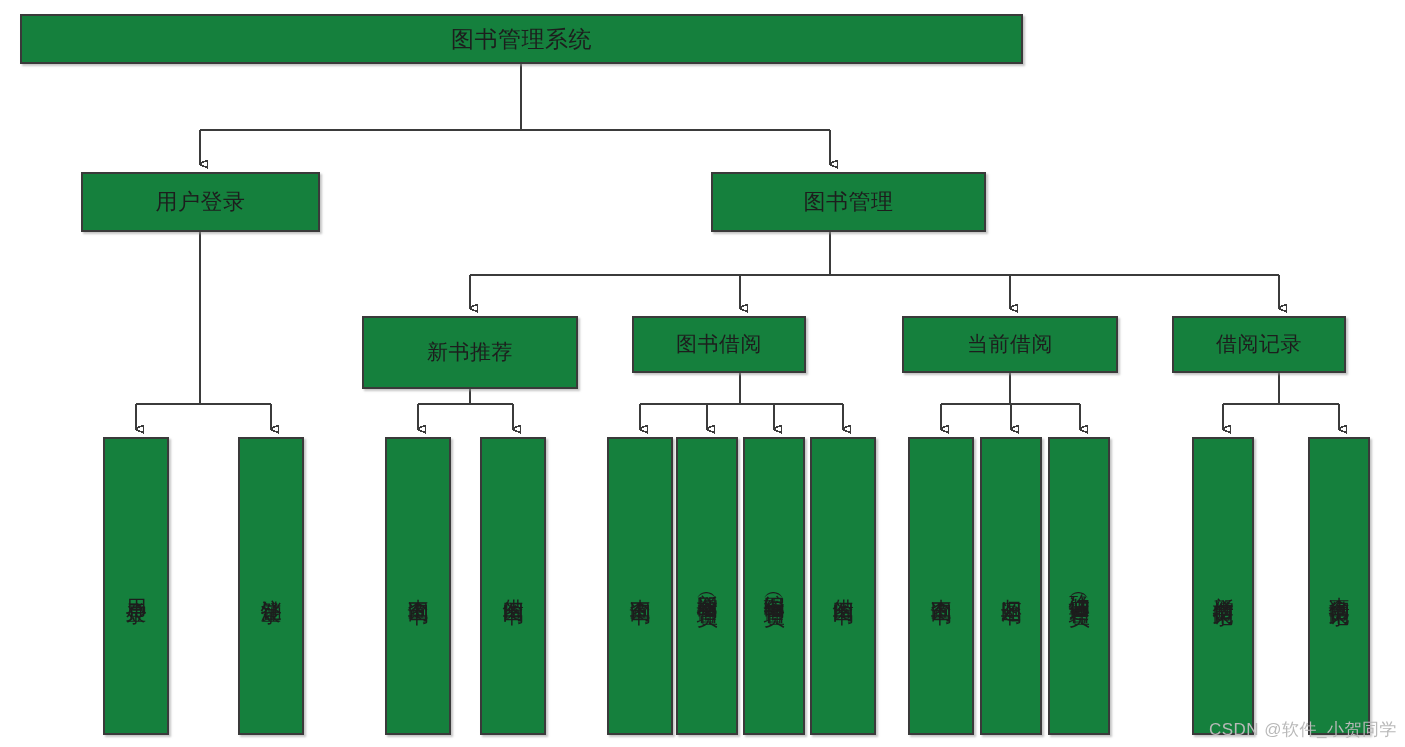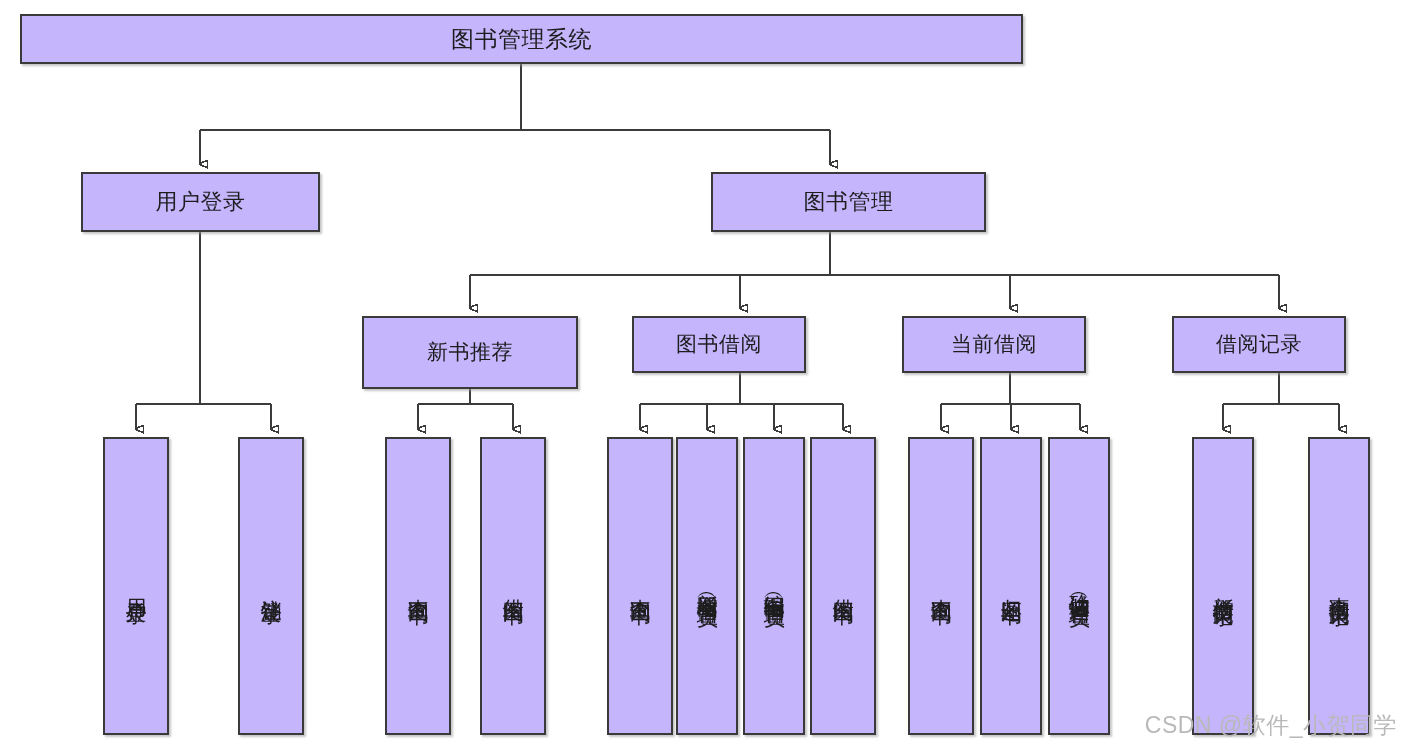--- a/index.html
+++ b/index.html
@@ -31,21 +31,21 @@
     stroke: #3b3b3b;
     stroke-width: 2.4;
     fill: none;
     shape-rendering: crispEdges;
   }
   
   .node {
     position: absolute;
     box-sizing: border-box;
     border: 2.6px solid #3a3a3a;
-    background: #c4b5fd;
+    background: #15803d;
     box-shadow: 2px 2px 2px rgba(150,150,150,0.55);
     display: flex;
     align-items: center;
     justify-content: center;
     color: #1d1d1d;
   }
   .node .lbl {
     display: block;
     text-align: center;
     line-height: 1.06;
@@ -67,21 +67,21 @@
     font-size: 21px;
     line-height: 1.06;
     letter-spacing: 2px;
     max-height: 286px;
   }
   
   #watermark {
     position: absolute;
     right: 8px;
     bottom: 6px;
-    font-size: 23px;
+    font-size: 17px;
     color: #b9b9b9;
     letter-spacing: 0.5px;
     white-space: nowrap;
   }
 </style>
 </head>
 <body>
 
 <div id="canvas">
 
@@ -143,21 +143,21 @@
   <div class="node level-2" style="left:711px; top:172px; width:275px; height:60px;">
     <span class="lbl">图书管理</span>
   </div>
 
   <div class="node level-3" style="left:362px; top:316px; width:216px; height:73px;">
     <span class="lbl">新书推荐</span>
   </div>
   <div class="node level-3" style="left:632px; top:316px; width:174px; height:57px;">
     <span class="lbl">图书借阅</span>
   </div>
-  <div class="node level-3" style="left:902px; top:316px; width:184px; height:57px;">
+  <div class="node level-3" style="left:902px; top:316px; width:216px; height:57px;">
     <span class="lbl">当前借阅</span>
   </div>
   <div class="node level-3" style="left:1172px; top:316px; width:174px; height:57px;">
     <span class="lbl">借阅记录</span>
   </div>
 
   <div class="node leaf" style="left:103px; top:437px; width:66px; height:298px;">
     <span class="lbl">用户登录</span>
   </div>
   <div class="node leaf" style="left:238px; top:437px; width:66px; height:298px;">

